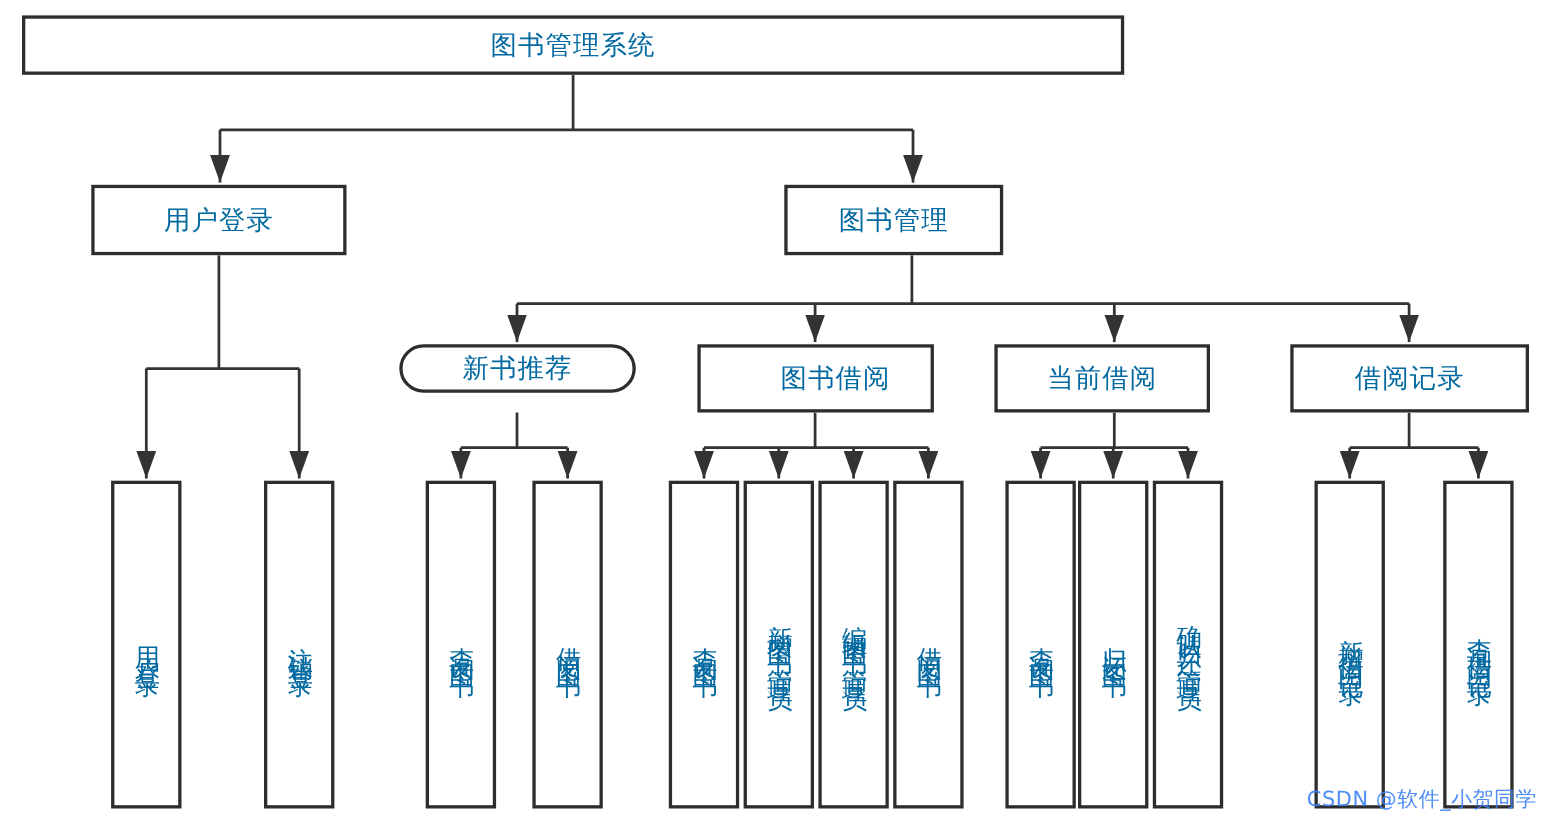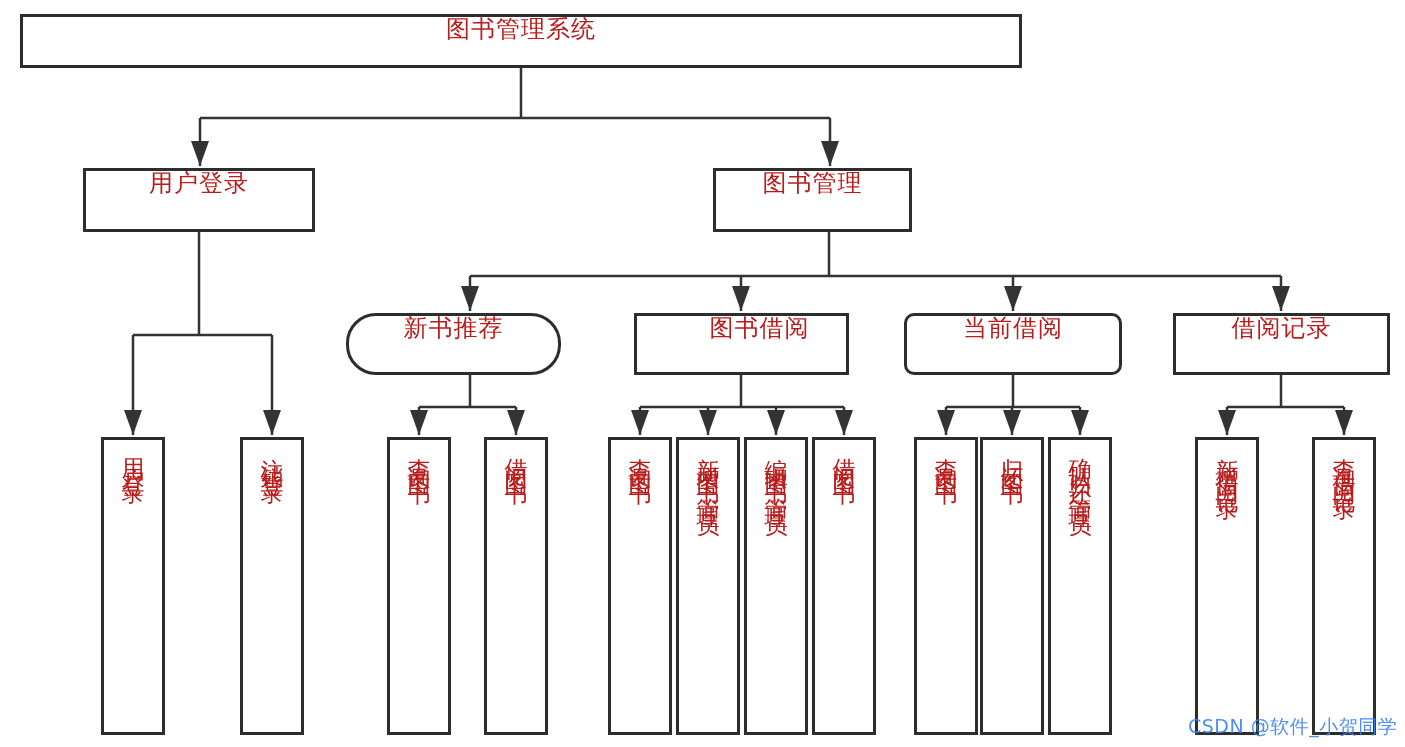--- a/index.html
+++ b/index.html
@@ -12,23 +12,23 @@
   }
   #connectors{
     position:absolute;left:0;top:0;width:1405px;height:747px;
     z-index:0;pointer-events:none;
   }
   .node{
     position:absolute;
     box-sizing:border-box;
     border:3px solid #2d2d2d;
     background:#ffffff;
-    display:flex;align-items:flex-start;justify-content:center;
+    display:flex;align-items:center;justify-content:center;
     z-index:1;
-    color:#b91c1c;
+    color:#0369a1;
   }
   .node.h span{
     font-size:24px;
     letter-spacing:1px;
     white-space:nowrap;
     line-height:1;
   }
   .node.leaf span{
     writing-mode:vertical-rl;
     text-orientation:mixed;
@@ -107,27 +107,27 @@
     <span>图书管理系统</span>
   </div>
 
   <div class="node h" style="left:83px;top:168px;width:232px;height:64px;">
     <span>用户登录</span>
   </div>
   <div class="node h" style="left:713px;top:168px;width:199px;height:64px;">
     <span>图书管理</span>
   </div>
 
-  <div class="node h" style="left:346px;top:313px;width:215px;height:62px;border-radius:30px;">
+  <div class="node h" style="left:363px;top:313px;width:215px;height:44px;border-radius:30px;">
     <span>新书推荐</span>
   </div>
   <div class="node h" style="left:634px;top:313px;width:215px;height:62px;padding-left:36px;">
     <span>图书借阅</span>
   </div>
-  <div class="node h" style="left:904px;top:313px;width:218px;height:62px;border-radius:10px;">
+  <div class="node h" style="left:904px;top:313px;width:196px;height:62px;">
     <span>当前借阅</span>
   </div>
   <div class="node h" style="left:1173px;top:313px;width:217px;height:62px;">
     <span>借阅记录</span>
   </div>
 
   <div class="node leaf" style="left:101px;top:437px;width:64px;height:298px;">
     <span>用户登录</span>
   </div>
   <div class="node leaf" style="left:240px;top:437px;width:64px;height:298px;">

